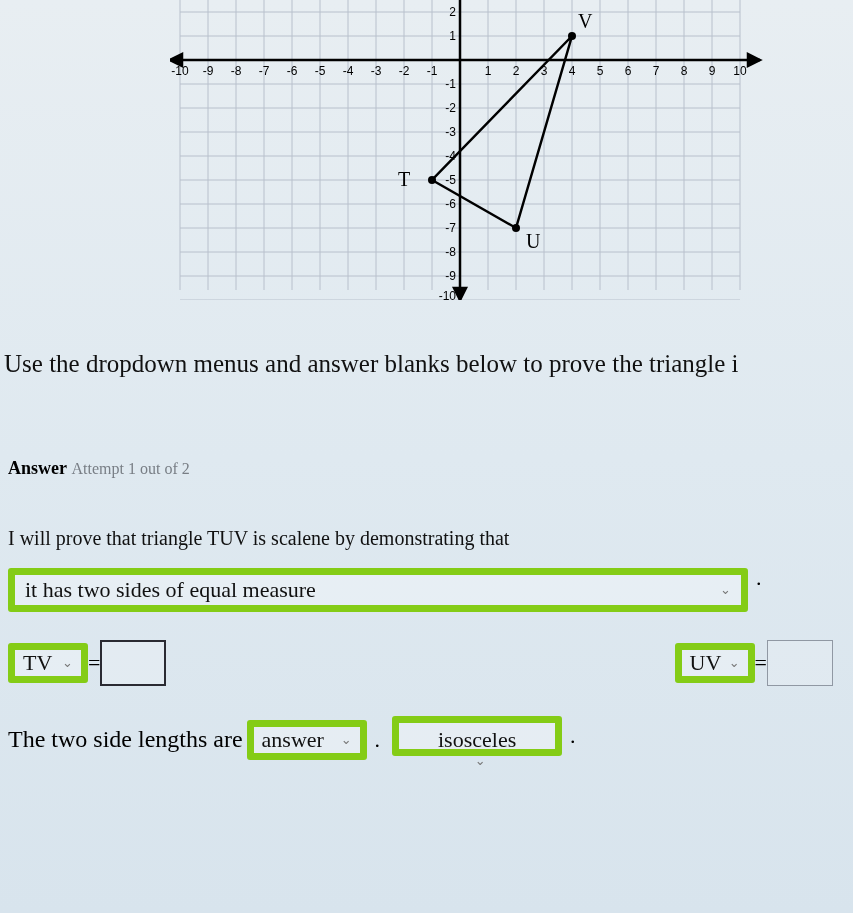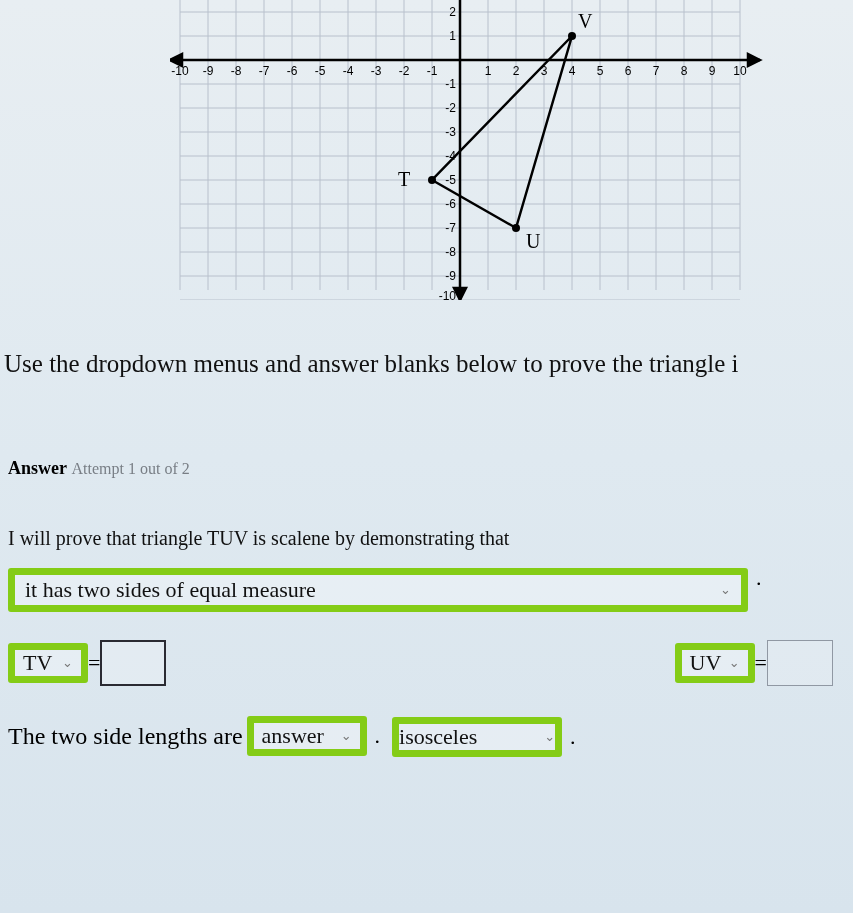--- a/index.html
+++ b/index.html
@@ -47,21 +47,21 @@
       padding: 6px 10px;
       font-size: 22px;
       font-family: Georgia, serif;
       cursor: pointer;
       vertical-align: middle;
       color: #111;
     }
     .dropdown-wide { width: 740px; margin: 18px 0 0 8px; height: 44px; }
     .dropdown-small { width: 80px; height: 40px; padding: 4px 8px; }
     .dropdown-mid { width: 120px; height: 40px; padding: 4px 8px; }
-    .dropdown-large { width: 170px; height: 40px; padding: 4px 0; }
+    .dropdown-large { width: 170px; height: 40px; padding: 4px 12px; flex-direction: column; }
     .chev { font-size: 13px; color: #777; margin-left: 6px; }
     .row { display: flex; align-items: center; margin: 28px 0 0 8px; gap: 12px; }
     .eq { font-size: 22px; }
     .blank-input {
       width: 66px;
       height: 46px;
       border: 2px solid #2a2a32;
       background: rgba(255,255,255,0.2);
       font-size: 20px;
       text-align: center;

